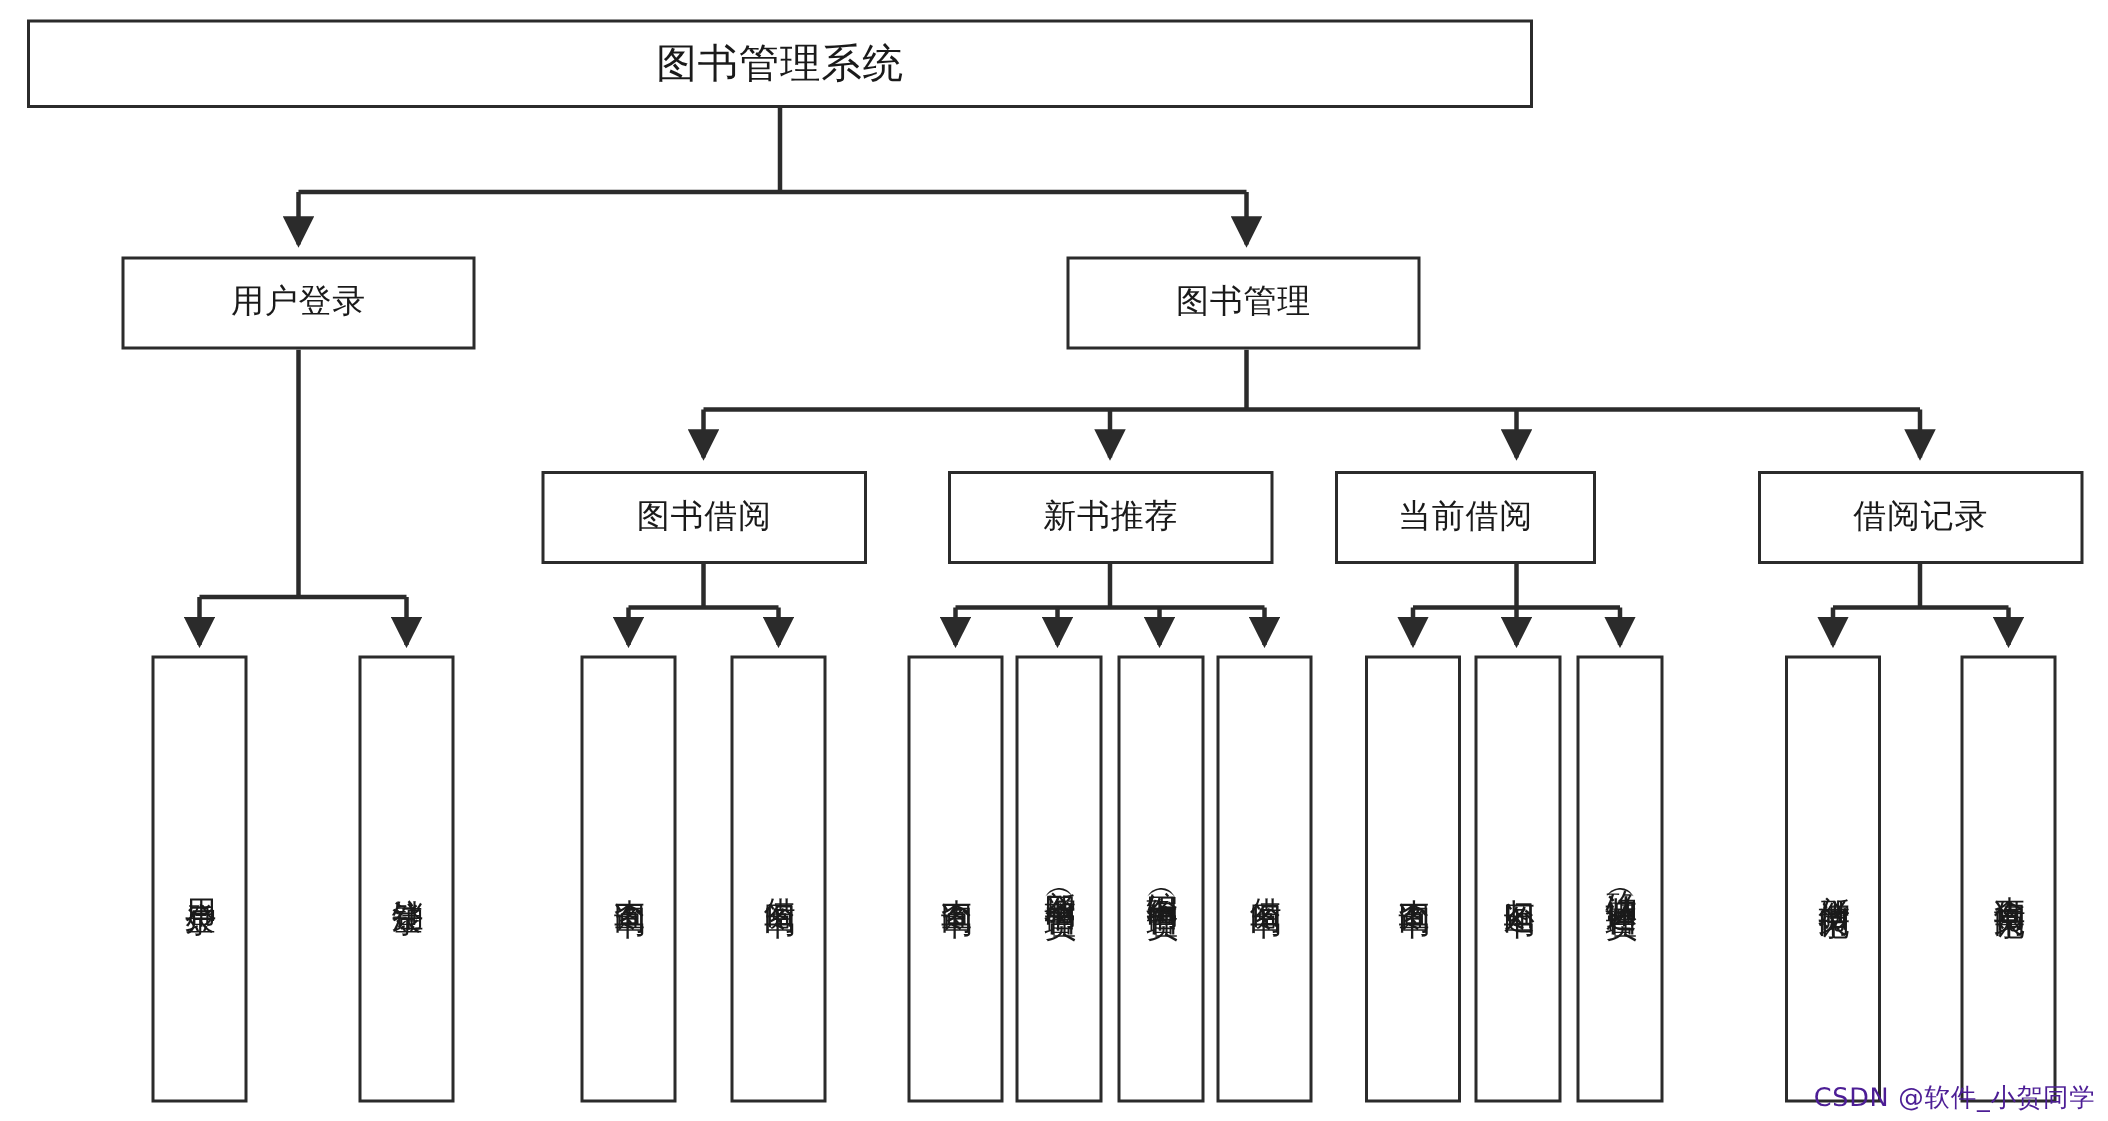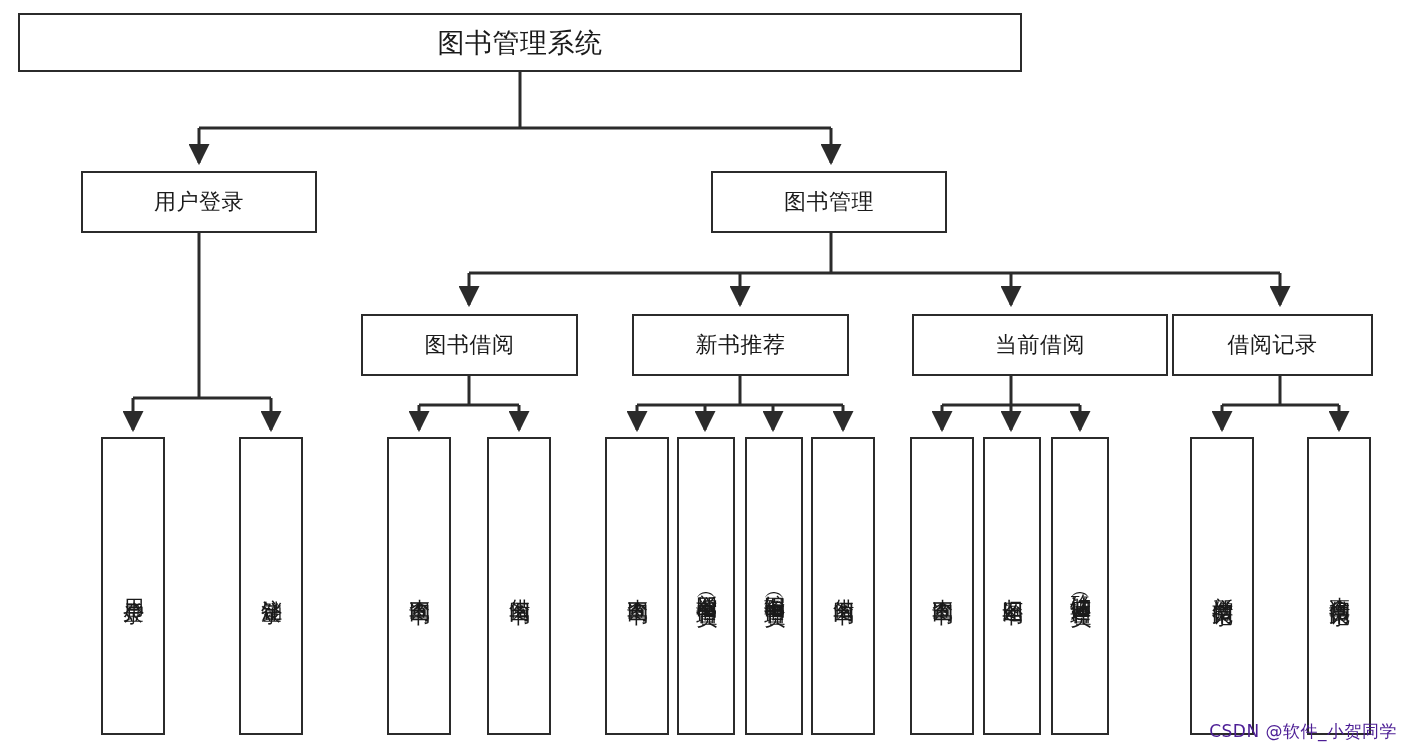--- a/index.html
+++ b/index.html
@@ -130,24 +130,24 @@
   <div class="node" style="left:711px; top:171px; width:236px; height:62px;">
     <span class="label">图书管理</span>
   </div>
 
   <div class="node" style="left:361px; top:314px; width:217px; height:62px;">
     <span class="label">图书借阅</span>
   </div>
   <div class="node" style="left:632px; top:314px; width:217px; height:62px;">
     <span class="label">新书推荐</span>
   </div>
-  <div class="node" style="left:912px; top:314px; width:256px; height:62px;">
+  <div class="node" style="left:890px; top:314px; width:174px; height:62px;">
     <span class="label">当前借阅</span>
   </div>
-  <div class="node" style="left:1172px; top:314px; width:201px; height:62px;">
+  <div class="node" style="left:1172px; top:314px; width:217px; height:62px;">
     <span class="label">借阅记录</span>
   </div>
 
   <div class="node leaf" style="left:101px; top:437px; width:64px; height:298px;">
     <span class="label">用户登录</span>
   </div>
   <div class="node leaf" style="left:239px; top:437px; width:64px; height:298px;">
     <span class="label">注销登录</span>
   </div>
 

